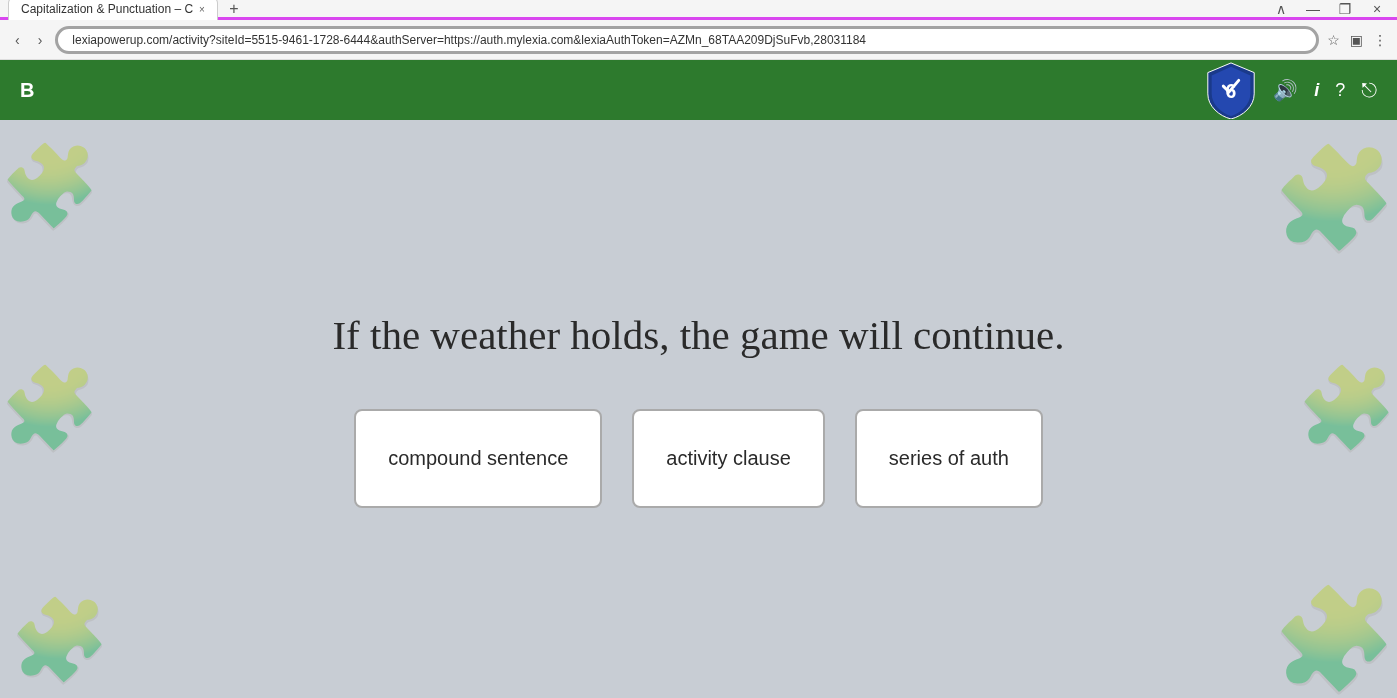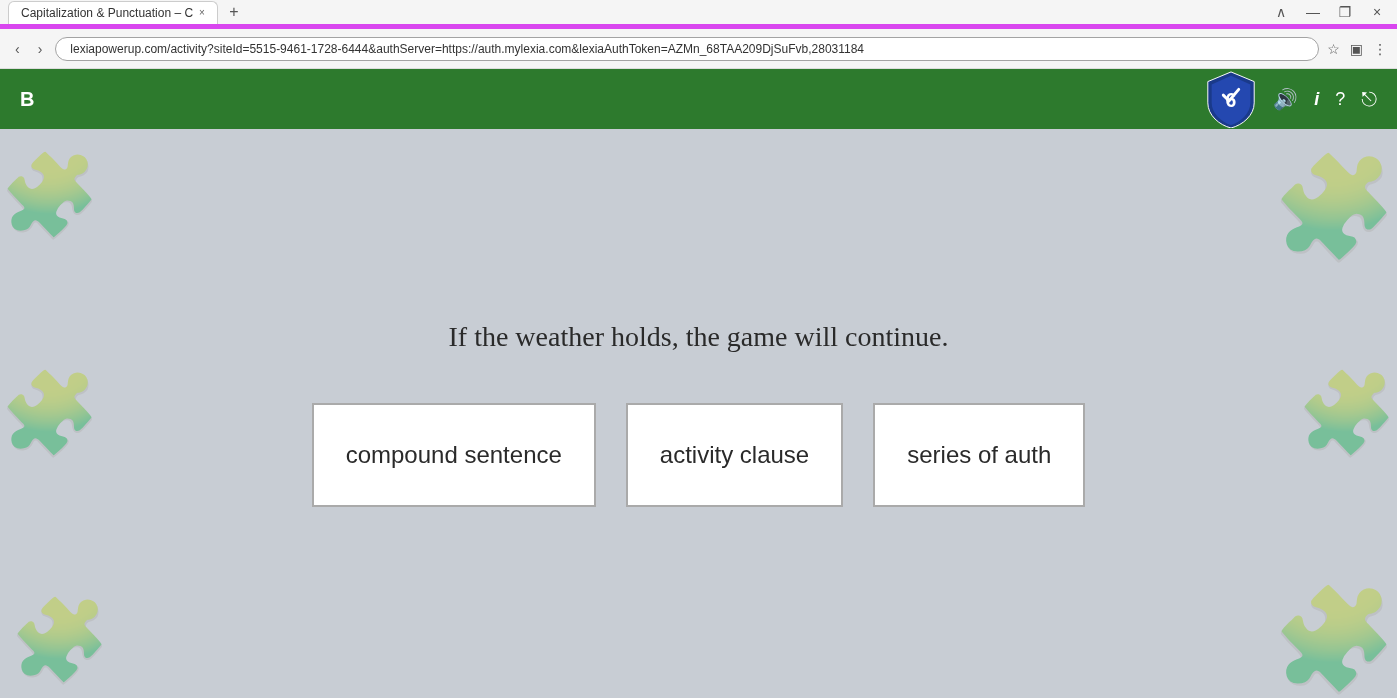--- a/index.html
+++ b/index.html
@@ -14,25 +14,25 @@
     
     .browser-frame {
       width: 100%;
       height: 100%;
       display: flex;
       flex-direction: column;
     }
 
     .browser-titlebar {
       background: #f5f5f5;
-      height: 29px;
+      height: 20px;
       display: flex;
       align-items: center;
       padding: 0 8px;
-      border-bottom: 5px solid #d946ef;
+      border-bottom: 3px solid #d946ef;
     }
 
     .tab-bar {
       display: flex;
       align-items: center;
       gap: 4px;
       flex: 1;
     }
 
     .tab {
@@ -94,21 +94,21 @@
       display: flex;
       align-items: center;
       padding: 0 10px;
       gap: 8px;
       border-bottom: 1px solid #ddd;
     }
 
     .address-input {
       flex: 1;
       background: #fff;
-      border: 1px solid #a3a3a3;
+      border: 3px solid #a3a3a3;
       border-radius: 20px;
       padding: 4px 14px;
       font-size: 12px;
       color: #333;
       overflow: hidden;
       white-space: nowrap;
       text-overflow: ellipsis;
     }
 
     .nav-btn {
@@ -234,40 +234,40 @@
     }
 
     .puzzle-br {
       bottom: 0px;
       right: 0px;
       font-size: 100px;
     }
 
     
     .question-sentence {
-      font-size: 28px;
+      font-size: 41px;
       color: #2a2a2a;
       text-align: center;
       margin-bottom: 50px;
       font-family: Georgia, serif;
     }
 
     
     .answer-buttons {
       display: flex;
       gap: 30px;
       align-items: center;
     }
 
     .answer-btn {
       background: #fff;
       border: 2px solid #aaa;
-      border-radius: 0;
+      border-radius: 8px;
       padding: 36px 32px;
-      font-size: 24px;
+      font-size: 20px;
       color: #2a2a2a;
       cursor: pointer;
       font-family: Arial, sans-serif;
       white-space: nowrap;
       transition: background 0.1s;
     }
   </style>
 </head>
 <body>
 

